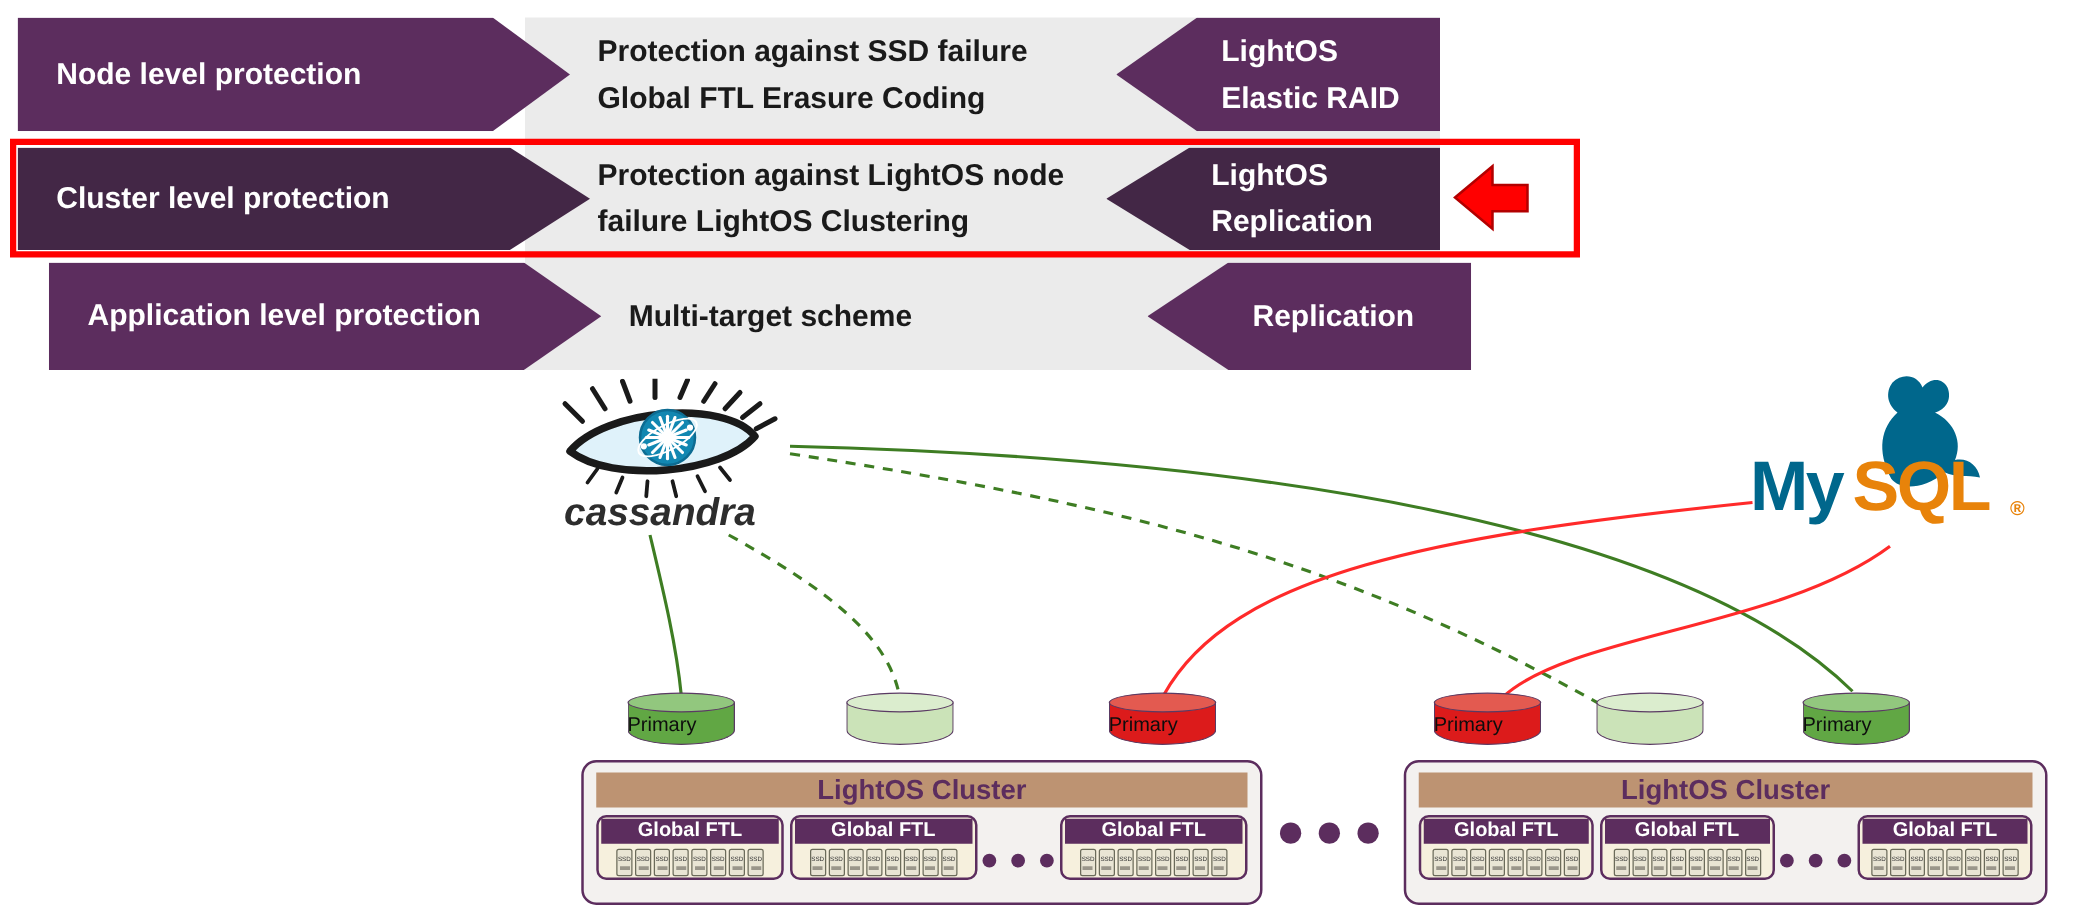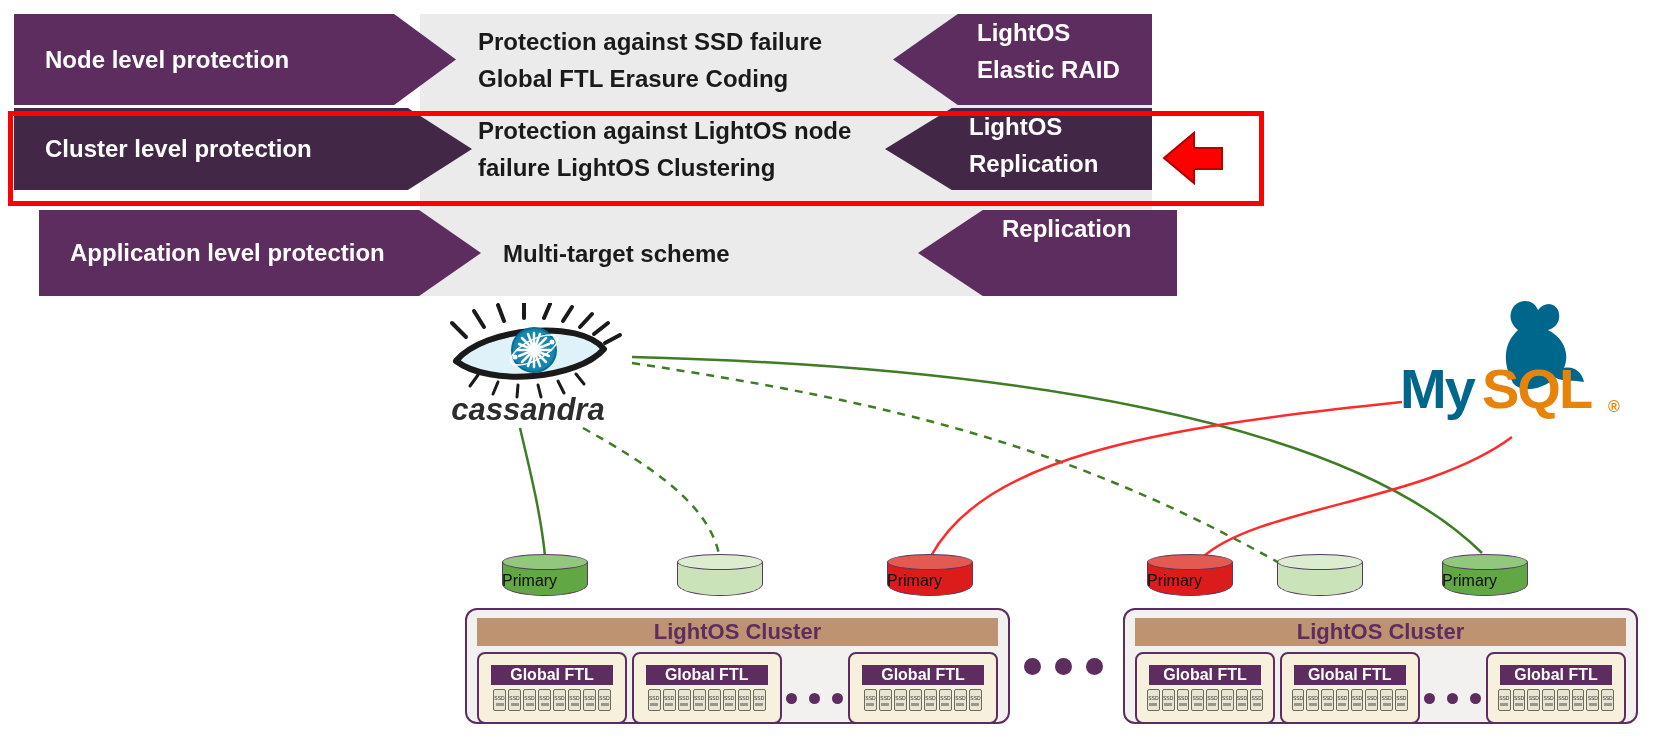--- a/index.html
+++ b/index.html
@@ -4,34 +4,34 @@
 <style>
   html,body{margin:0;padding:0;background:#fff;}
   .screen{position:relative;width:1678px;height:739px;background:#ffffff;overflow:hidden;
           font-family:"Liberation Sans",sans-serif;}
 
   
   .gray-panel{position:absolute;left:420px;top:14px;width:732px;height:282px;
               background:var(--gray_panel,#ebebeb);z-index:0;}
   .prow{position:absolute;left:0;width:1678px;z-index:1;}
   .prow.r1{top:14px;height:91px;}
-  .prow.r2{top:108px;height:82px;}
+  .prow.r2{top:118px;height:82px;}
   .prow.r3{top:210px;height:86px;margin-left:25px;}
   .arrow-right-pt{position:absolute;left:14px;top:0;bottom:0;width:442px;
       background:var(--purple,#5c2d5e);
       clip-path:polygon(0 0,86% 0,100% 50%,86% 100%,0 100%);
       display:flex;align-items:center;}
   .prow.r2 .arrow-right-pt{width:458px;background:var(--purple_dark,#432746);}
   .row-label{color:#fff;font-size:24px;font-weight:700;padding-left:31px;white-space:nowrap;}
   .mid-text{position:absolute;left:478px;top:50%;transform:translateY(-50%);
       color:#1a1a1a;font-size:24px;font-weight:700;line-height:37px;white-space:nowrap;}
   .arrow-left-pt{position:absolute;left:893px;top:0;bottom:0;width:259px;
       background:var(--purple,#5c2d5e);
       clip-path:polygon(100% 0,25% 0,0 50%,25% 100%,100% 100%);
-      display:flex;flex-direction:column;padding-left:84px;
+      display:flex;flex-direction:column;justify-content:center;padding-left:84px;
       box-sizing:border-box;color:#fff;font-size:24px;font-weight:700;line-height:37px;}
   .prow.r2 .arrow-left-pt{left:885px;width:267px;background:var(--purple_dark,#432746);}
 
   .highlight-box{position:absolute;left:8px;top:111px;width:1256px;height:95px;
       border:5px solid var(--highlight_red,#ff0000);box-sizing:border-box;z-index:6;pointer-events:none;}
   .pointer-arrow{position:absolute;left:1160px;top:130px;z-index:7;}
 
   
   .lines{position:absolute;left:0;top:0;z-index:1;}
   .lines path{fill:none;stroke-width:2.5px;}
@@ -59,21 +59,21 @@
   
   .cluster{position:absolute;top:608px;height:116px;background:var(--cluster_bg,#f3f1ef);
       border:2.5px solid var(--purple,#5c2d5e);border-radius:12px;box-sizing:border-box;
       padding:8px 10px;z-index:2;}
   .cluster.left{left:465px;width:545px;}
   .cluster.right{left:1123px;width:515px;}
   .cluster-title{height:28px;background:var(--tan,#bd9372);display:flex;align-items:center;
       justify-content:center;color:var(--purple,#5c2d5e);font-size:22px;font-weight:700;}
   .node-row{display:flex;justify-content:space-between;margin-top:6px;}
   .ftl-node{width:150px;background:var(--cream,#f6f0dd);border:2px solid var(--purple,#5c2d5e);
-      border-radius:8px;padding:10px;box-sizing:border-box;}
+      border-radius:8px;padding:0;box-sizing:border-box;}
   .cluster.right .ftl-node{width:140px;}
   .ftl-header{background:var(--purple,#5c2d5e);color:#fff;font-size:16px;font-weight:700;
       text-align:center;padding:1px 0;margin:1px 2px 3px;}
   .ssd-row{display:flex;gap:2px;justify-content:center;padding:1px 0;}
   .ssd{width:13px;height:22px;background:#e9e5d4;border:1px solid #6b6b5a;border-radius:2px;
       font-size:5px;color:#333;display:flex;flex-direction:column;align-items:center;
       justify-content:center;overflow:hidden;box-sizing:border-box;}
   .ssd::after{content:"";display:block;width:8px;height:3px;background:#9a968a;margin-top:2px;}
   .node-dots{display:flex;gap:12px;align-items:center;align-self:center;margin-top:20px;}
   .node-dots span{width:11px;height:11px;border-radius:50%;background:var(--purple,#5c2d5e);}

